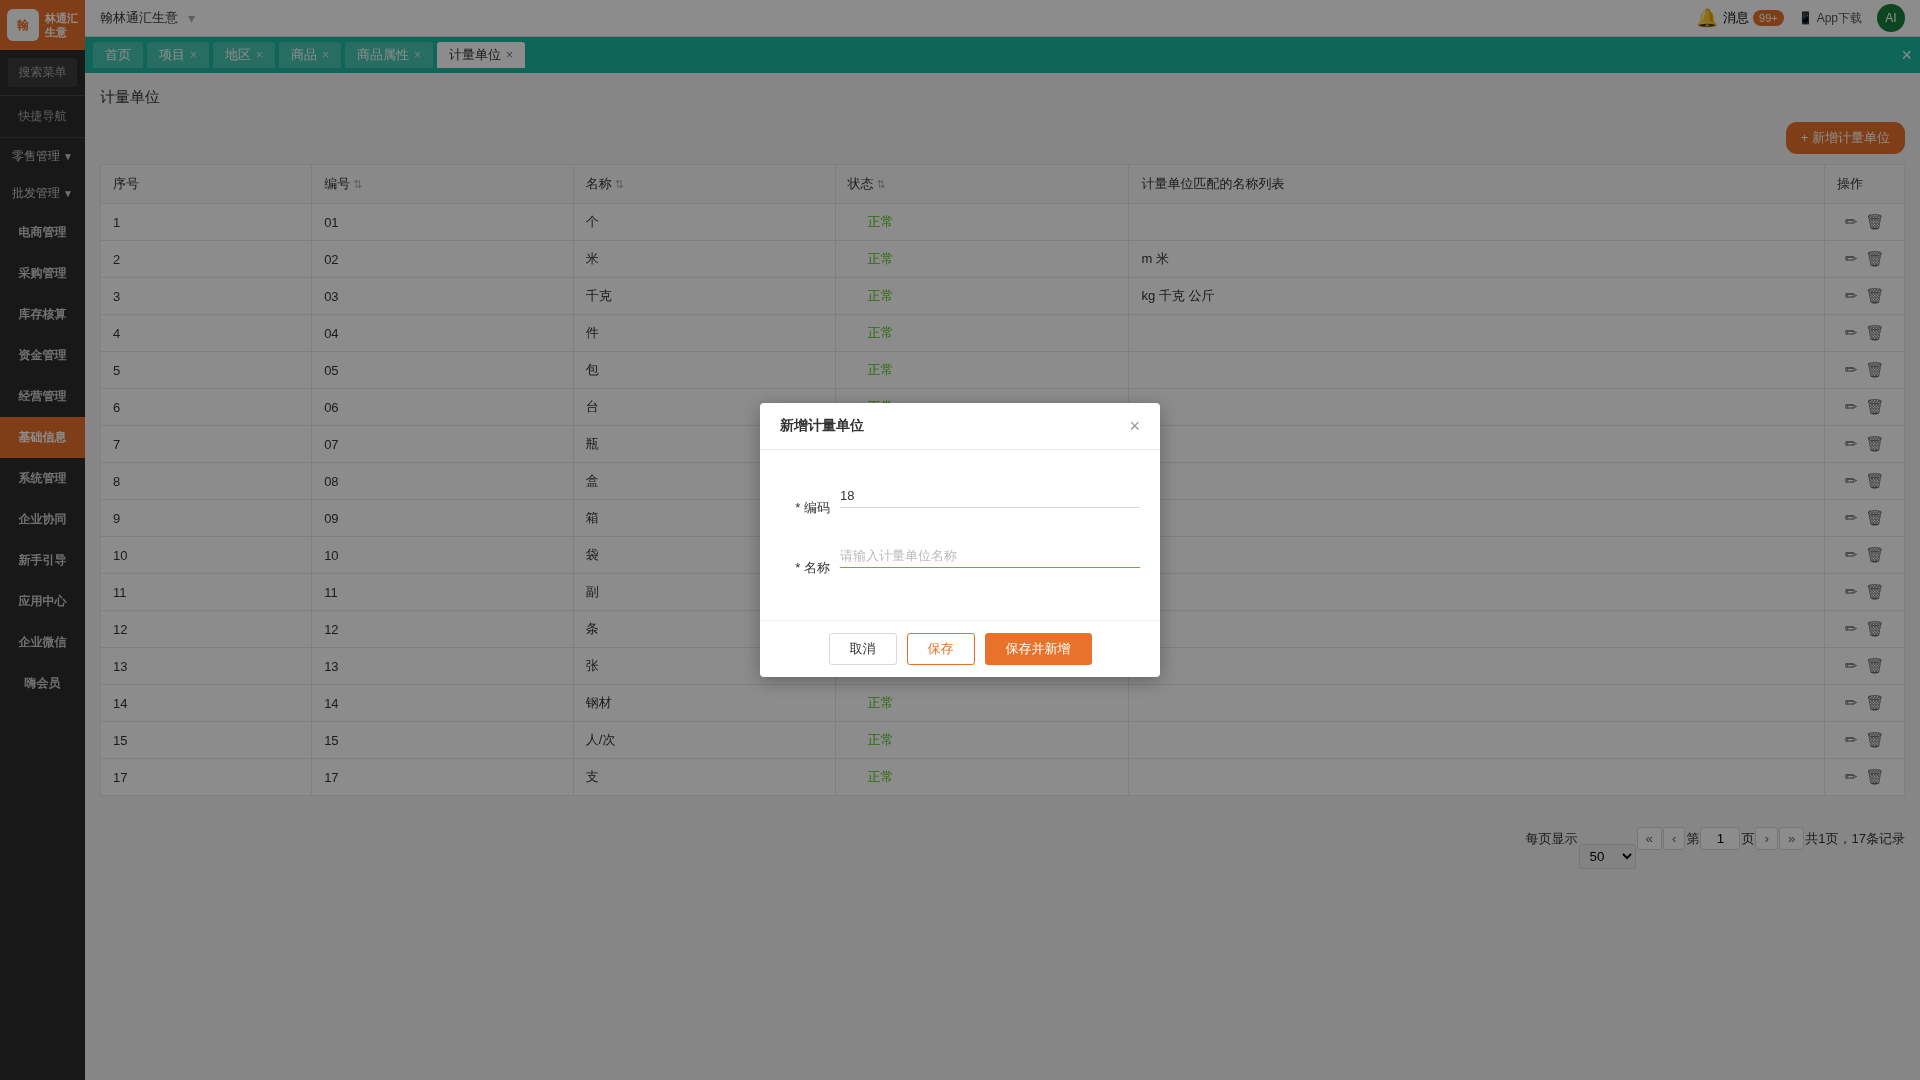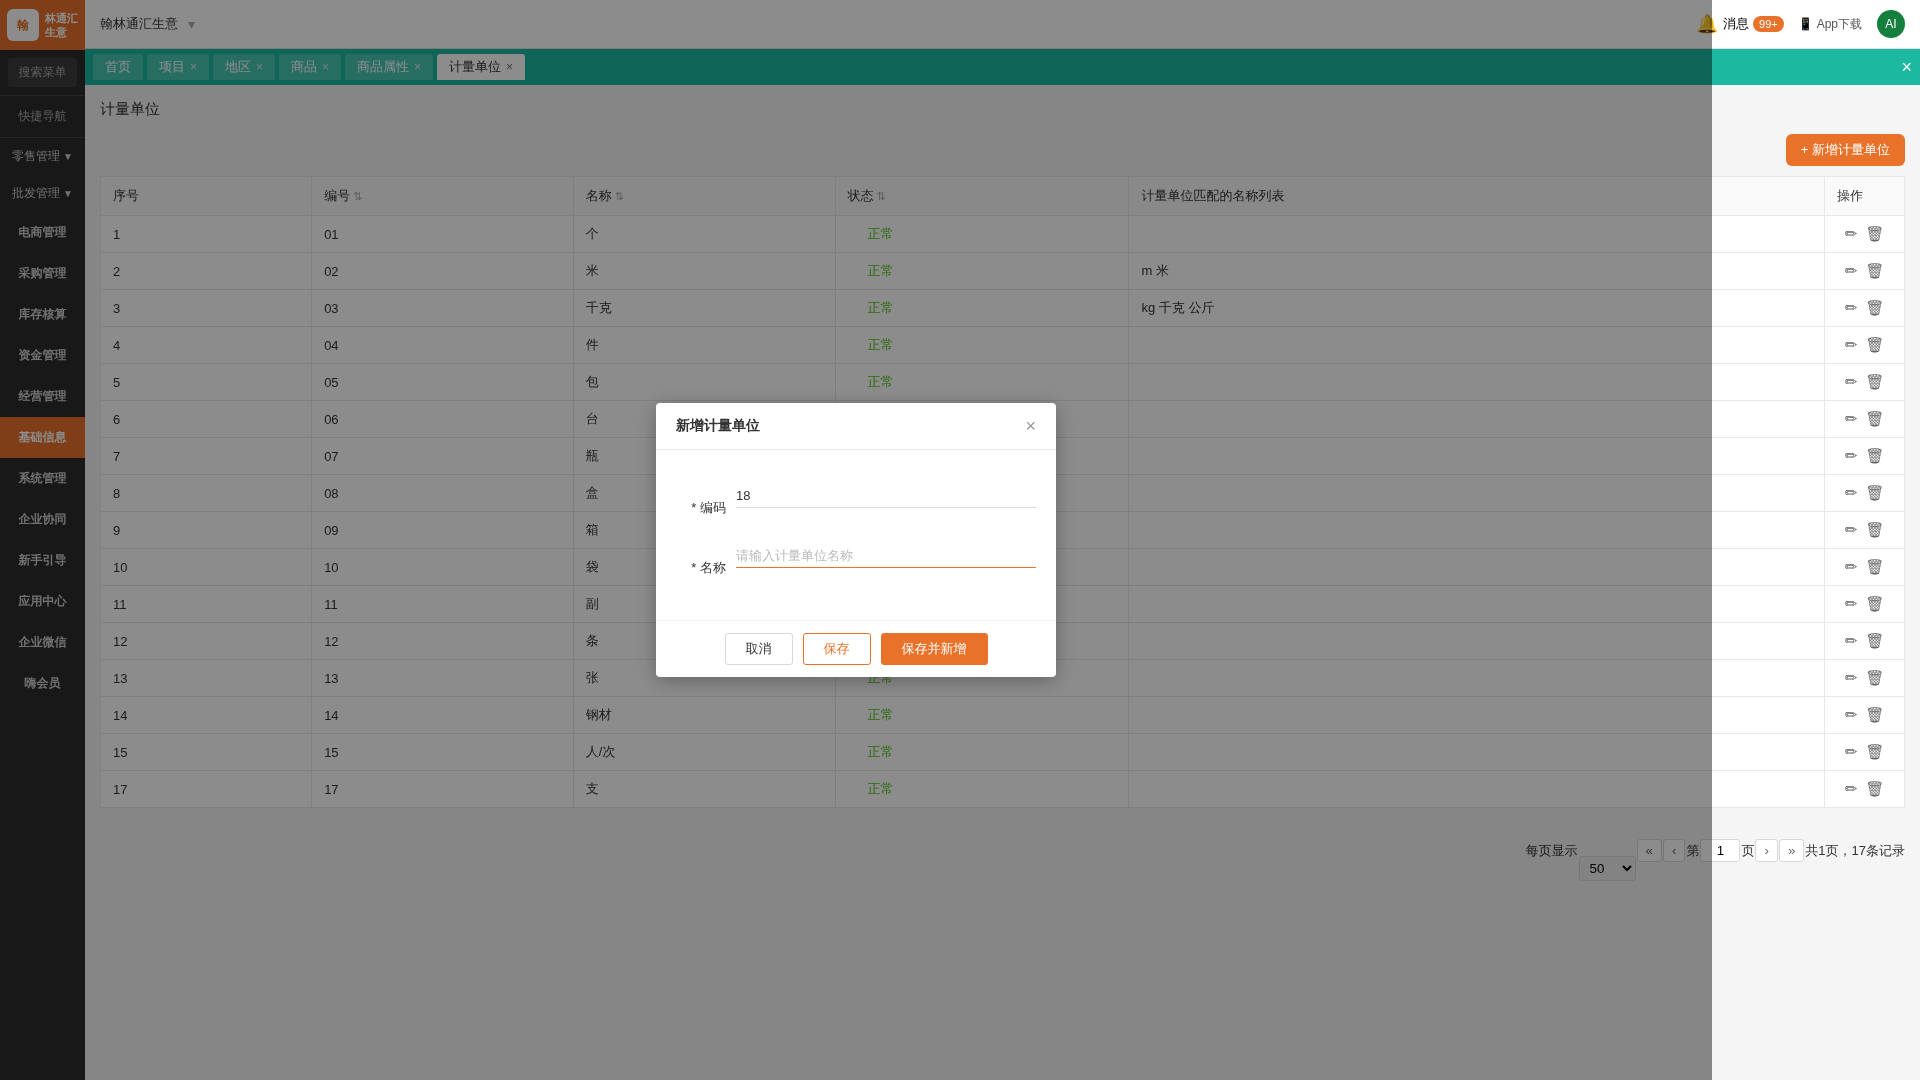--- a/index.html
+++ b/index.html
@@ -14,58 +14,58 @@
     .sidebar-nav-item { padding: 12px 8px; color: #ccc; cursor: pointer; text-align: left; font-size: 12px; display: flex; flex-direction: column; align-items: center; gap: 3px; font-weight: bold; }
     .sidebar-nav-item.active { background: #e8722a; color: white; }
     .nav-group { position: relative; }
     .nav-group-label { display: flex; align-items: center; justify-content: space-between; padding: 10px 12px; color: #ccc; cursor: pointer; font-size: 12px; }
     .nav-arrow { font-size: 10px; }
 
     
     .main-area { flex: 1; display: flex; flex-direction: column; background: #f5f5f5; }
 
     
-    .topbar { height: 49px; background: #fff; display: flex; align-items: center; justify-content: space-between; padding: 0 15px; border-bottom: 1px solid #e0e0e0; flex-shrink: 0; }
+    .topbar { height: 37px; background: #fff; display: flex; align-items: center; justify-content: space-between; padding: 0 15px; border-bottom: 1px solid #e0e0e0; flex-shrink: 0; }
     .topbar-left { display: flex; align-items: center; gap: 10px; }
     .topbar-right { display: flex; align-items: center; gap: 15px; }
     .topbar-badge { background: #e8722a; color: white; border-radius: 10px; padding: 2px 6px; font-size: 11px; }
     .topbar-app { color: #555; font-size: 12px; cursor: pointer; display: flex; align-items: center; gap: 3px; }
     .topbar-avatar { width: 28px; height: 28px; background: #15803d; border-radius: 50%; display: flex; align-items: center; justify-content: center; color: white; font-size: 12px; }
     .bell-icon { font-size: 18px; color: #666; cursor: pointer; position: relative; }
 
     
     .tabs-bar { height: 36px; background: #1db8a0; display: flex; align-items: center; padding: 0 8px; gap: 4px; flex-shrink: 0; }
     .tab { display: flex; align-items: center; padding: 4px 12px; background: rgba(255,255,255,0.2); color: white; border-radius: 3px 3px 0 0; cursor: pointer; font-size: 13px; gap: 5px; text-align: center; }
     .tab.active { background: white; color: #333; }
     .tab-close { font-size: 12px; cursor: pointer; opacity: 0.7; }
     .tabs-close-all { margin-left: auto; color: white; cursor: pointer; font-size: 18px; }
 
     
     .content { flex: 1; padding: 15px; overflow: auto; position: relative; }
     .page-title { font-size: 15px; color: #333; margin-bottom: 15px; font-weight: 500; }
     .toolbar { display: flex; justify-content: flex-end; margin-bottom: 10px; }
-    .btn-add { background: #e8722a; color: white; border: none; padding: 7px 15px; border-radius: 6px; cursor: pointer; font-size: 13px; }
+    .btn-add { background: #e8722a; color: white; border: none; padding: 7px 15px; border-radius: 11px; cursor: pointer; font-size: 13px; }
 
     
     .data-table { width: 100%; border-collapse: collapse; background: white; }
     .data-table th { background: #fafafa; border: 1px solid #e8e8e8; padding: 10px 12px; text-align: left; color: #333; font-weight: 500; font-size: 13px; }
     .data-table td { border: 1px solid #e8e8e8; padding: 9px 12px; color: #333; font-size: 13px; }
     .status-normal { color: #52c41a; margin-left: 20px; }
     .action-btns { display: flex; gap: 8px; justify-content: center; }
     .action-btn { background: none; border: none; cursor: pointer; color: #666; font-size: 15px; }
     .sort-icon { color: #aaa; font-size: 11px; margin-left: 3px; }
 
     
     .pagination { display: flex; align-items: center; justify-content: flex-end; padding: 12px 0; gap: 1px; font-size: 13px; color: #333; }
     .page-size-select { padding: 3px 6px; border: 1px solid #d9d9d9; border-radius: 3px; margin-top: 36px; }
     .page-btn { border: 1px solid #d9d9d9; background: white; padding: 3px 8px; border-radius: 3px; cursor: pointer; color: #666; }
     .page-input { width: 40px; border: 1px solid #d9d9d9; border-radius: 3px; padding: 3px 5px; text-align: center; }
 
     
-    .overlay { position: fixed; top: 0; left: 0; width: 1712px; height: 1080px; background: rgba(0,0,0,0.45); z-index: 100; display: flex; align-items: center; justify-content: center; }
+    .overlay { position: fixed; top: 0; left: 0; width: 1920px; height: 1080px; background: rgba(0,0,0,0.45); z-index: 100; display: flex; align-items: center; justify-content: center; }
     .modal { background: white; border-radius: 4px; width: 400px; padding: 0; box-shadow: 0 4px 20px rgba(0,0,0,0.3); }
     .modal-header { padding: 14px 20px; border-bottom: 1px solid #e8e8e8; display: flex; align-items: center; justify-content: space-between; }
     .modal-title { font-size: 14px; font-weight: 600; color: #333; }
     .modal-close { background: none; border: none; cursor: pointer; color: #999; font-size: 18px; line-height: 1; }
     .modal-body { padding: 25px 20px; }
     .form-row { display: flex; align-items: center; margin-bottom: 18px; }
     .form-label { width: 60px; text-align: right; padding-right: 10px; color: #333; font-size: 13px; flex-shrink: 0; margin-top: 24px; }
     .form-input { flex: 1; border: none; border-bottom: 1px solid #d9d9d9; padding: 4px 0; font-size: 13px; outline: none; color: #333; }
     .form-input::placeholder { color: #bbb; }
     .form-input.name-input { border-bottom-color: #e8722a; }

